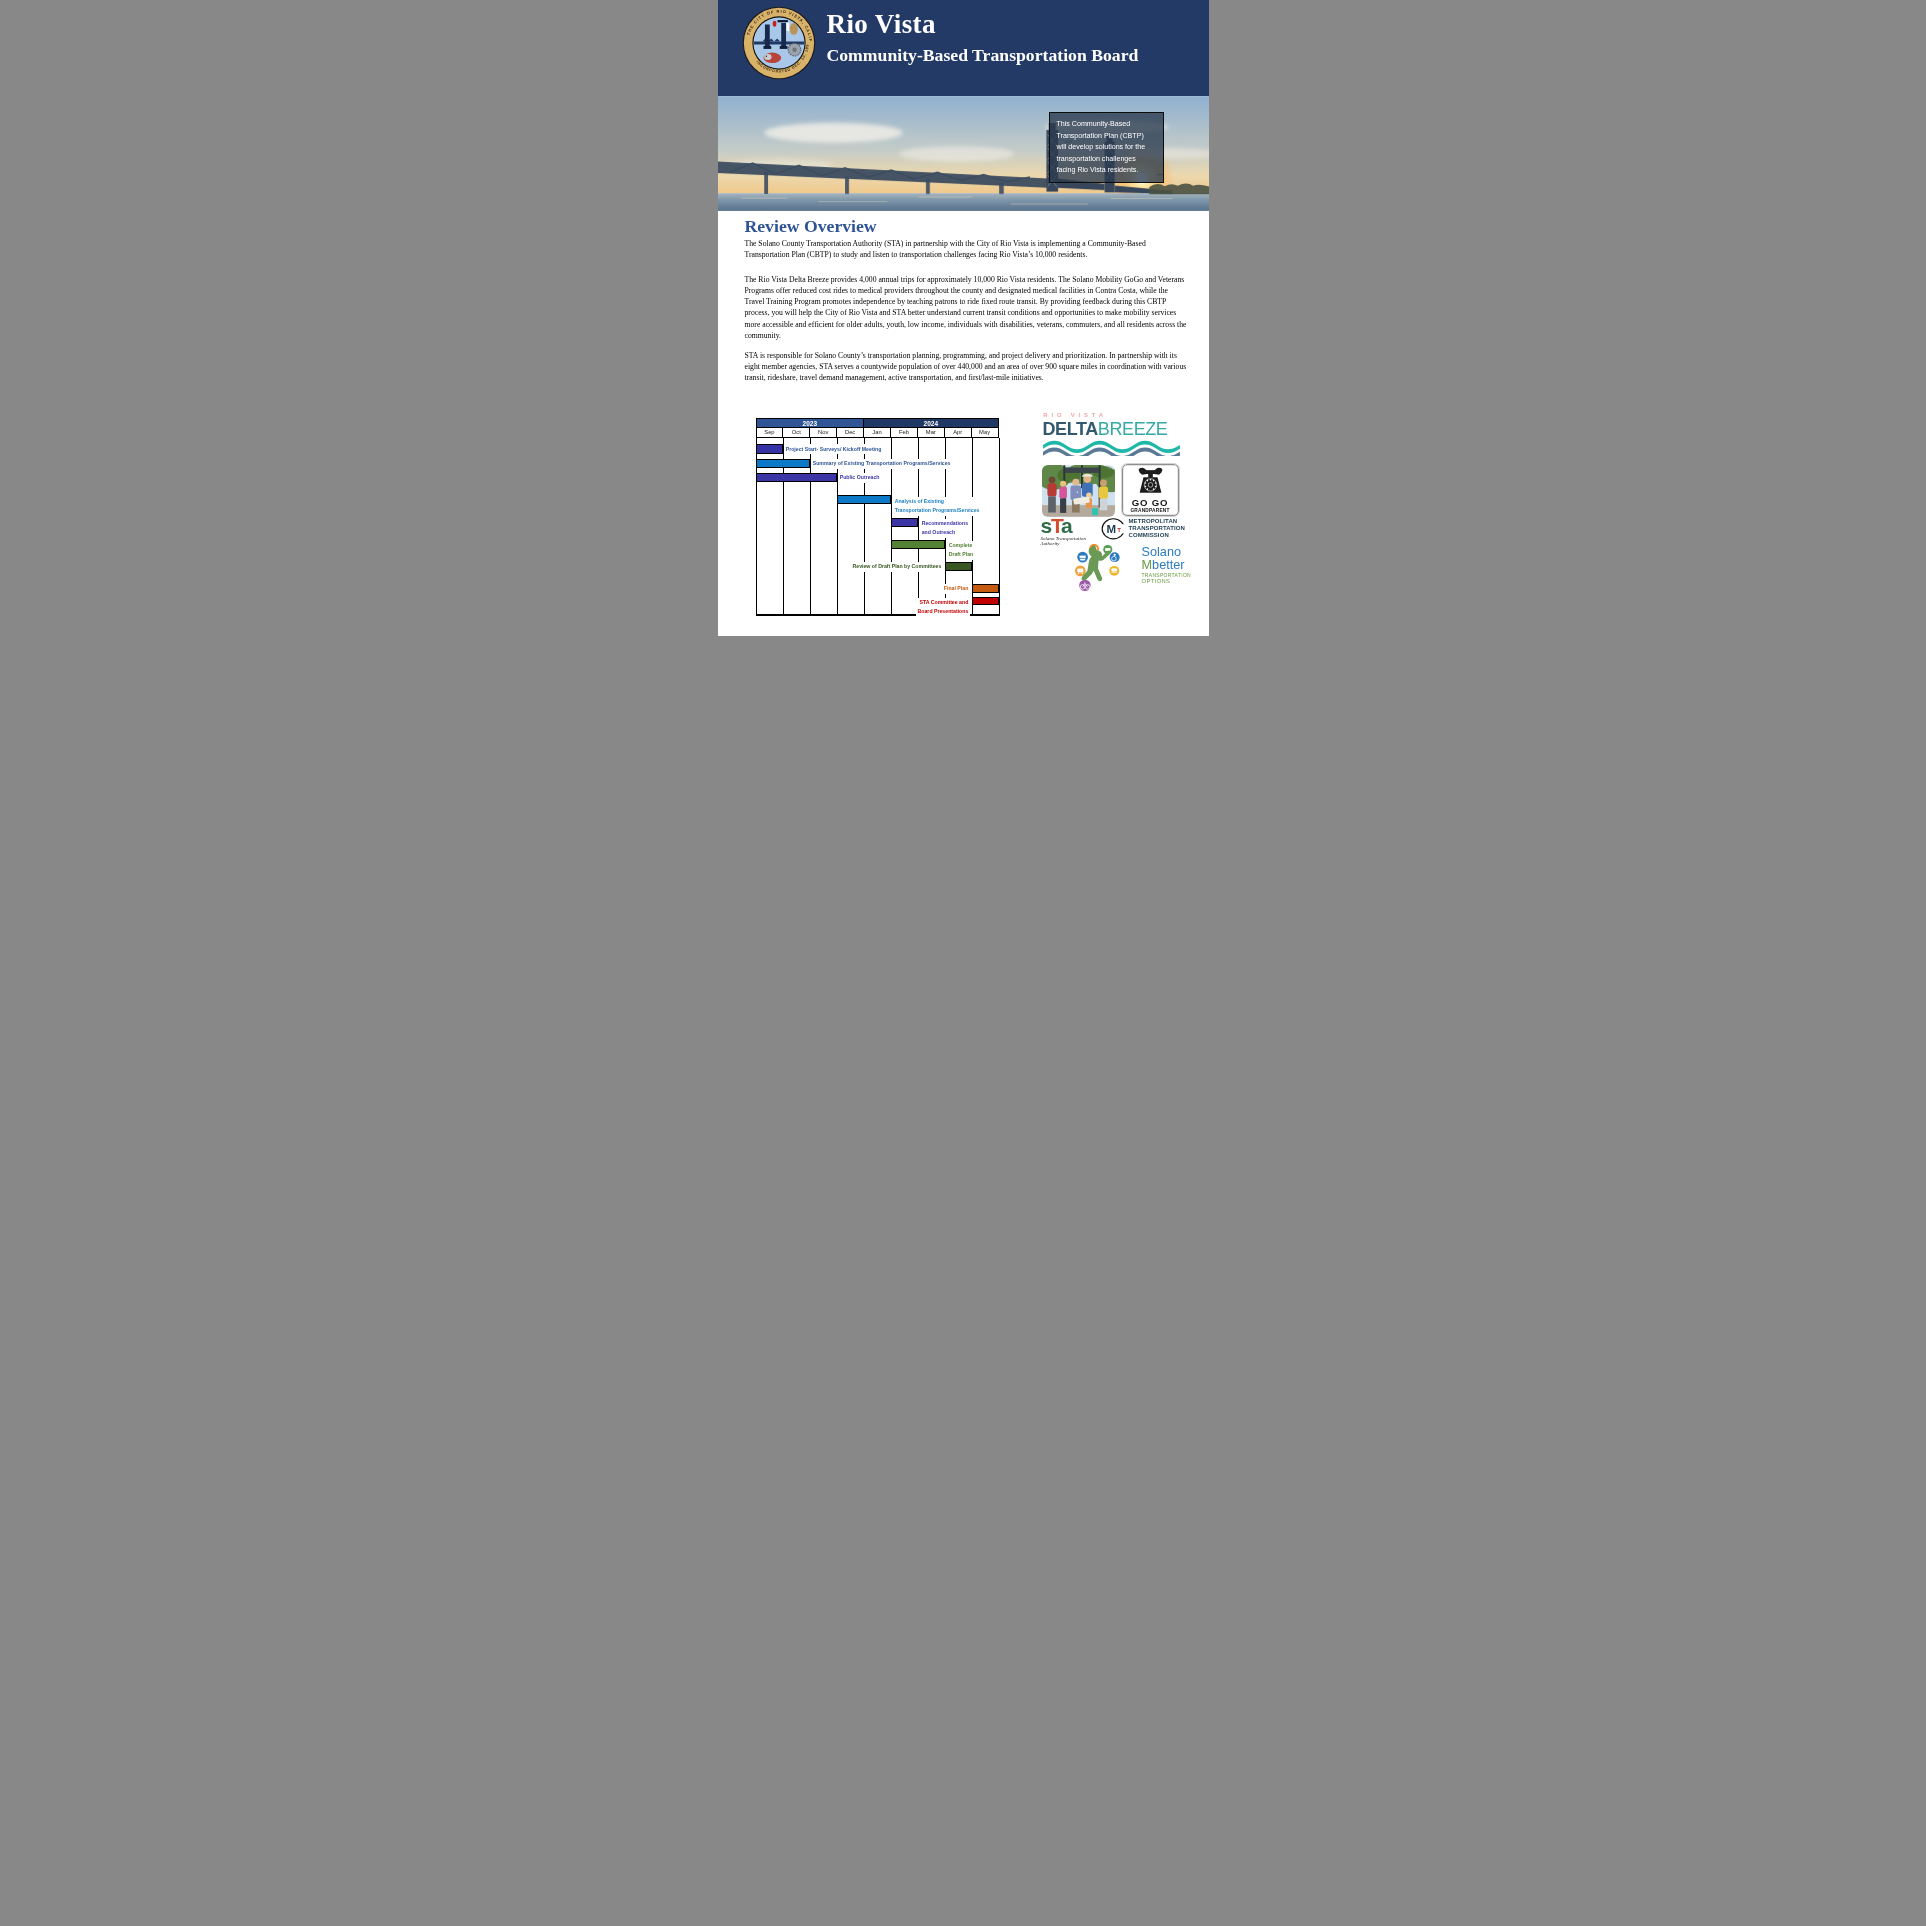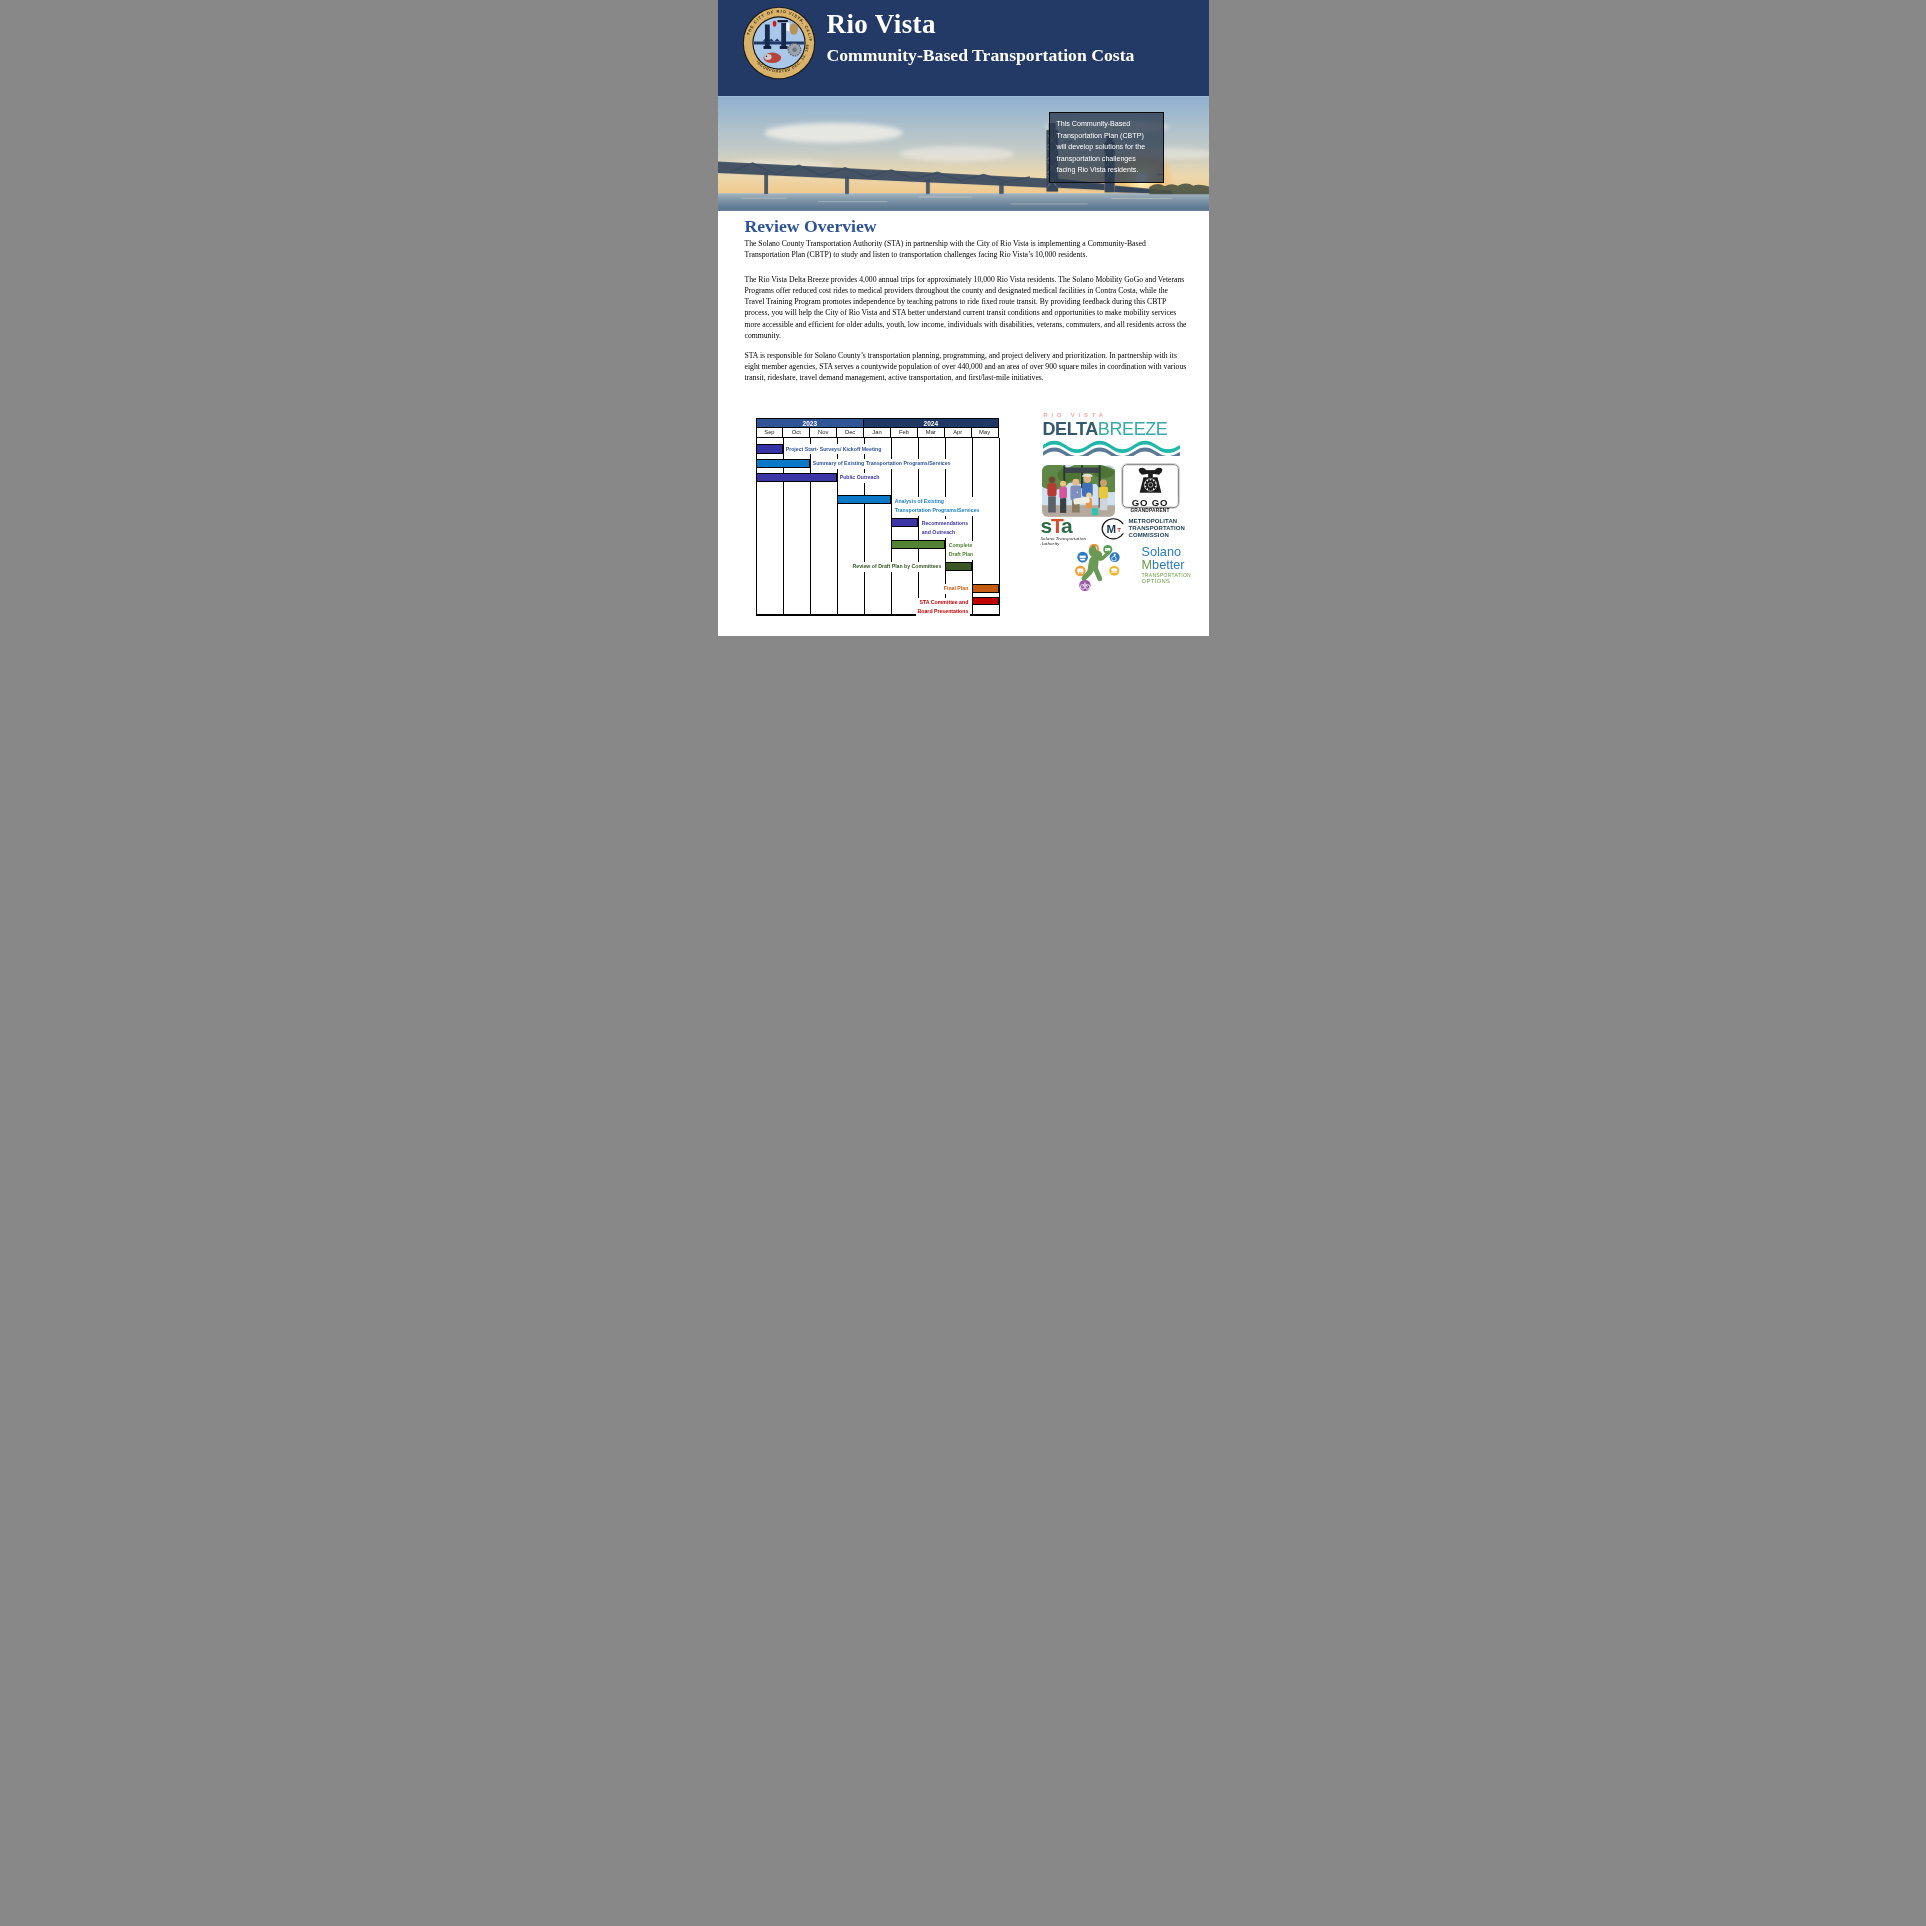--- a/index.html
+++ b/index.html
@@ -43,21 +43,21 @@
   
   .db{position:absolute;left:325px;top:412px;width:137px;height:45px;}
   .db-top{position:absolute;left:0.8px;top:0;color:#f2a3a3;font-family:"Liberation Sans",sans-serif;
           font-size:5.8px;letter-spacing:3.9px;font-weight:bold;}
   .db-words{position:absolute;left:0;top:7px;white-space:nowrap;
             font-family:"Liberation Sans",sans-serif;font-weight:bold;font-size:18px;text-align:right;}
   .db-delta{color:#33596e;letter-spacing:-0.4px;}
   .db-breeze{color:#35aaa4;font-weight:normal;letter-spacing:-0.4px;}
   .photo2{position:absolute;left:324px;top:465px;width:73px;height:52px;border-radius:6.2px;
           overflow:hidden;}
-  .gogo{position:absolute;left:403px;top:463px;width:59px;height:46px;background:#fff;
+  .gogo{position:absolute;left:403px;top:463px;width:59px;height:54px;background:#fff;
         border:1.9px solid #d2d2d2;border-radius:6.2px;box-shadow:inset 0 0 0 1.2px #8f8f8f;
         box-sizing:border-box;text-align:center;font-family:"Liberation Sans",sans-serif;}
   .gogo-big{margin-top:0.8px;font-size:9.6px;font-weight:900;letter-spacing:0.8px;color:#151515;}
   .gogo-small{font-size:4.8px;font-weight:bold;letter-spacing:0.2px;color:#151515;}
   .sta{position:absolute;left:323px;top:518px;width:65px;height:23px;}
   .sta-word{font-family:"Liberation Sans",sans-serif;font-size:21px;font-weight:900;
             letter-spacing:-1.2px;line-height:15.4px;}
   .sta-s,.sta-a{color:#2e6b47;} .sta-t{color:#d14f2c;}
   .sta-tag{font-style:italic;font-size:4.8px;color:#111;margin-top:2.3px;letter-spacing:0.1px;}
   .mtc{position:absolute;left:383px;top:518px;width:96px;height:21.6px;}
@@ -102,21 +102,21 @@
       <path d="M120 44 l8 2 v22 l-8 -2 z" fill="#ffffff" opacity="0.9"></path>
       <ellipse cx="88" cy="48" rx="5" ry="8" fill="#c41f1f"></ellipse>
       <ellipse cx="140" cy="62" rx="11" ry="16" fill="#b9935a"></ellipse>
       <circle cx="142" cy="118" r="17" fill="#9aa2ad" stroke="#555" stroke-width="3" stroke-dasharray="4 3"></circle>
       <circle cx="142" cy="118" r="6" fill="#6e7780"></circle>
       <ellipse cx="82" cy="140" rx="24" ry="14" fill="#b8433a"></ellipse>
       <ellipse cx="70" cy="138" rx="10" ry="8" fill="#c9cdd2"></ellipse>
       <circle cx="66" cy="136" r="2" fill="#222"></circle>
     </svg>
     <div class="title">Rio Vista</div>
-    <div class="subtitle">Community-Based Transportation Costa</div>
+    <div class="subtitle">Community-Based Transportation Board</div>
   </div>
 
   <div class="hero">
     <svg width="491" height="115" viewBox="0 0 1275 298">
       <defs>
         <linearGradient id="sky" x1="0" y1="0" x2="0" y2="1">
           <stop offset="0" stop-color="#8fb0d0"></stop>
           <stop offset="0.55" stop-color="#c3cbc8"></stop>
           <stop offset="0.82" stop-color="#ecd8ae"></stop>
           <stop offset="1" stop-color="#f0c98c"></stop>

